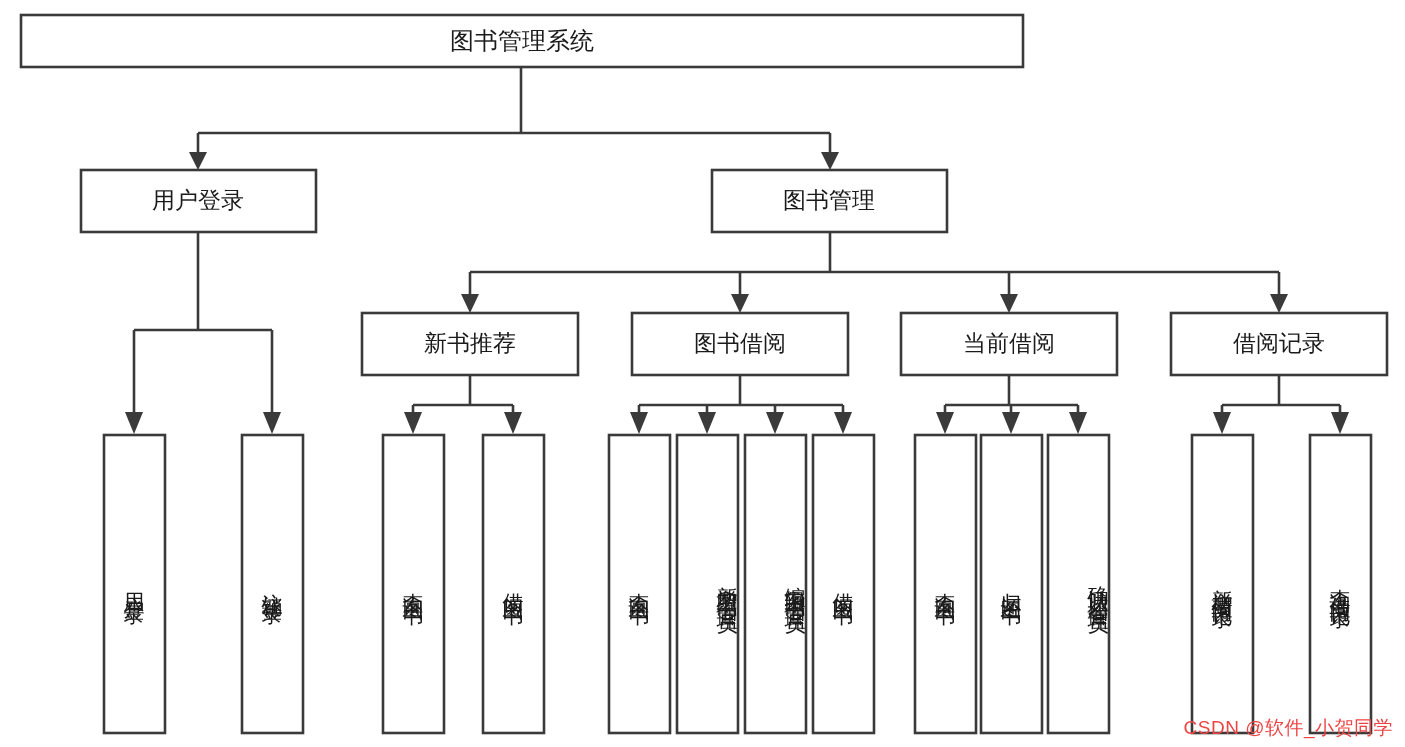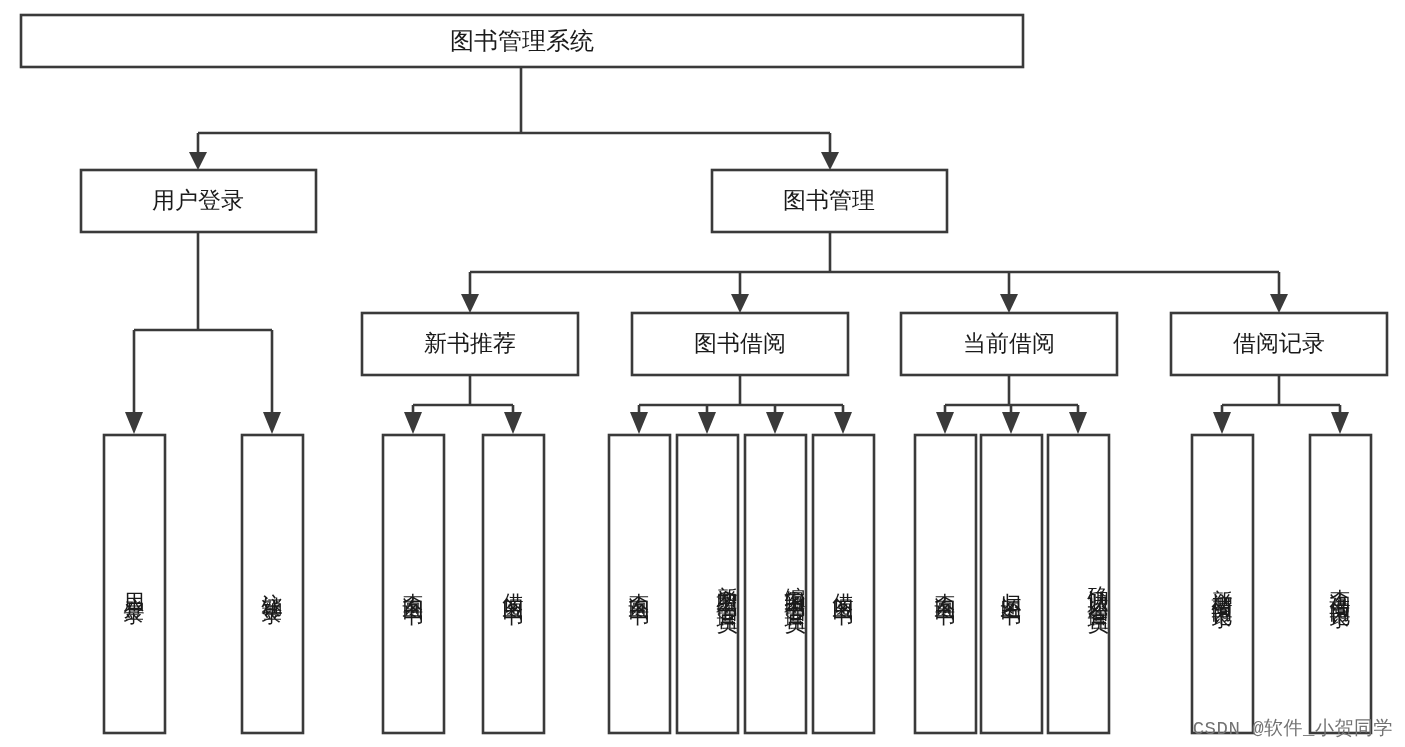--- a/index.html
+++ b/index.html
@@ -53,23 +53,23 @@
     letter-spacing: 4px;
     color: #1a1a1a;
     text-align: center;
     white-space: nowrap;
     pointer-events: none;
   }
   .watermark {
     position: absolute;
     right: 12px;
     bottom: 6px;
-    font-family: Liberation Mono, monospace;
+    font-family: Liberation Sans, sans-serif;
     font-size: 19px;
-    color: #737373;
+    color: #ef4444;
     letter-spacing: 0.5px;
     white-space: nowrap;
   }
 </style>
 </head>
 <body>
 
 <svg id="diagram" viewBox="0 0 1405 747" xmlns="http://www.w3.org/2000/svg">
 
   <g>

